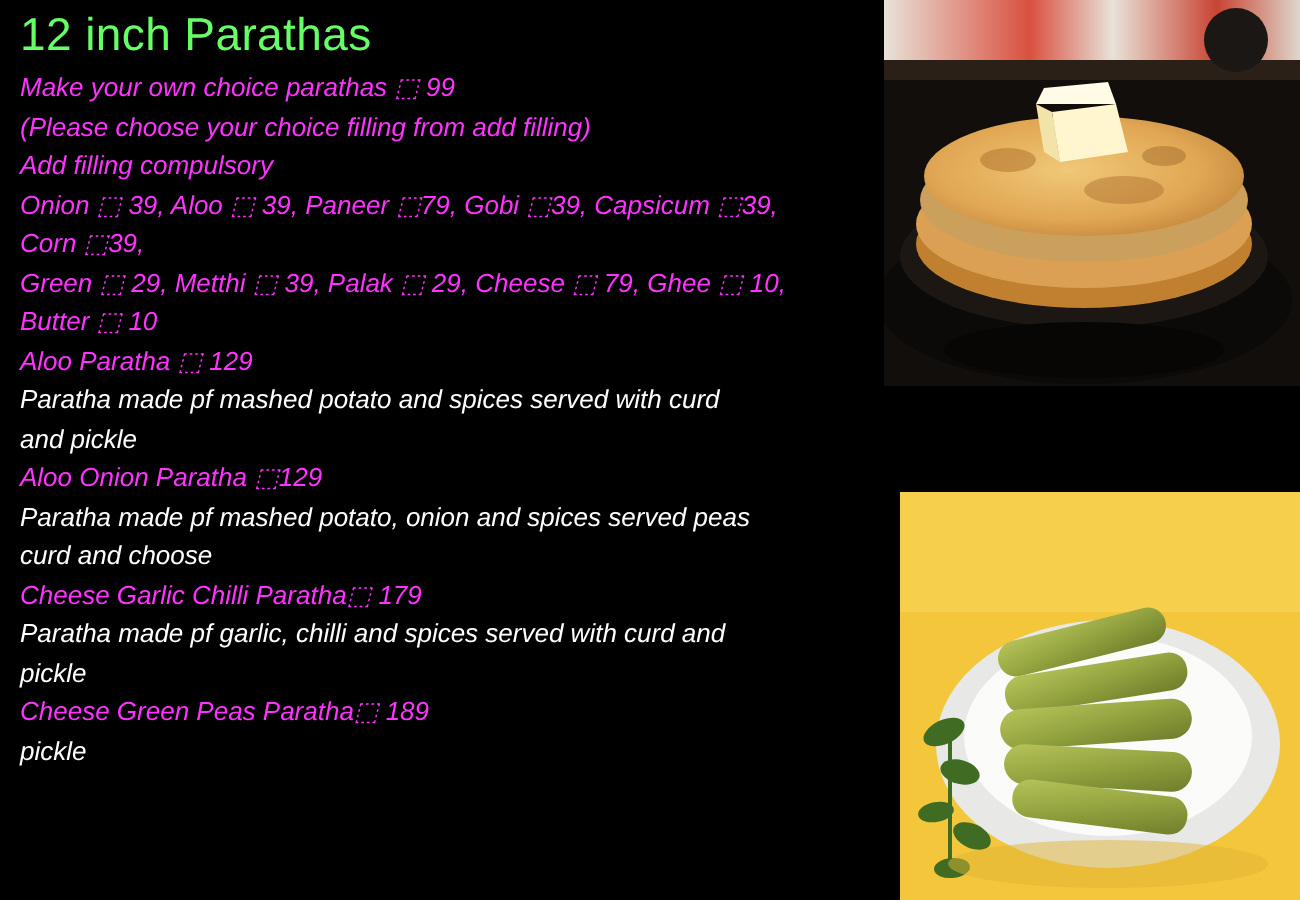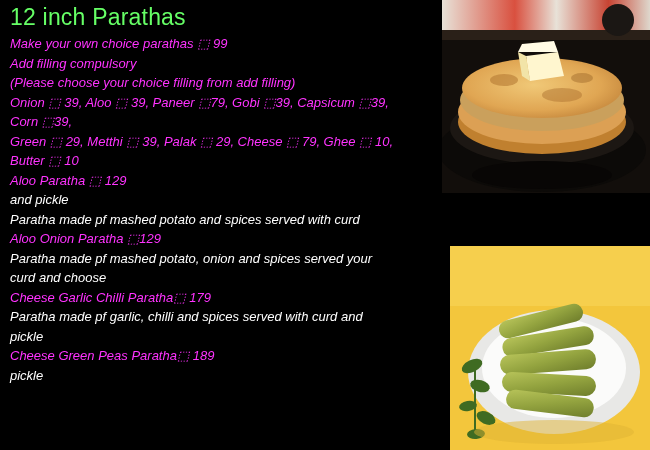--- a/index.html
+++ b/index.html
@@ -77,31 +77,31 @@
 </style>
 </head>
 <body>
 
 <div class="page">
 
   <div class="content">
     <h1 class="title">12 inch Parathas</h1>
 
     <p class="line magenta">Make your own choice parathas ⬚ 99</p>
+    <p class="line magenta">(Please choose your choice filling from add filling)</p>
     <p class="line magenta">Add filling compulsory</p>
-    <p class="line magenta">(Please choose your choice filling from add filling)</p>
     <p class="line magenta">Onion ⬚ 39, Aloo ⬚ 39, Paneer ⬚79, Gobi ⬚39, Capsicum ⬚39,</p>
     <p class="line magenta">Corn ⬚39,</p>
     <p class="line magenta">Green ⬚ 29, Metthi ⬚ 39, Palak ⬚ 29, Cheese ⬚ 79, Ghee ⬚ 10,</p>
     <p class="line magenta">Butter ⬚ 10</p>
     <p class="line magenta">Aloo Paratha ⬚ 129</p>
+    <p class="line white">Paratha made pf mashed potato and spices served with curd</p>
     <p class="line white">and pickle</p>
-    <p class="line white">Paratha made pf mashed potato and spices served with curd</p>
     <p class="line magenta">Aloo Onion Paratha ⬚129</p>
-    <p class="line white">Paratha made pf mashed potato, onion and spices served your</p>
+    <p class="line white">Paratha made pf mashed potato, onion and spices served peas</p>
     <p class="line white">curd and choose</p>
     <p class="line magenta">Cheese Garlic Chilli Paratha⬚ 179</p>
     <p class="line white">Paratha made pf garlic, chilli and spices served with curd and</p>
     <p class="line white">pickle</p>
     <p class="line magenta">Cheese Green Peas Paratha⬚ 189</p>
     <p class="line white">pickle</p>
   </div>
 
   <div class="photo" id="photo-paratha-stack">
     <svg class="ph-svg" viewBox="0 0 208 193" preserveAspectRatio="none">

